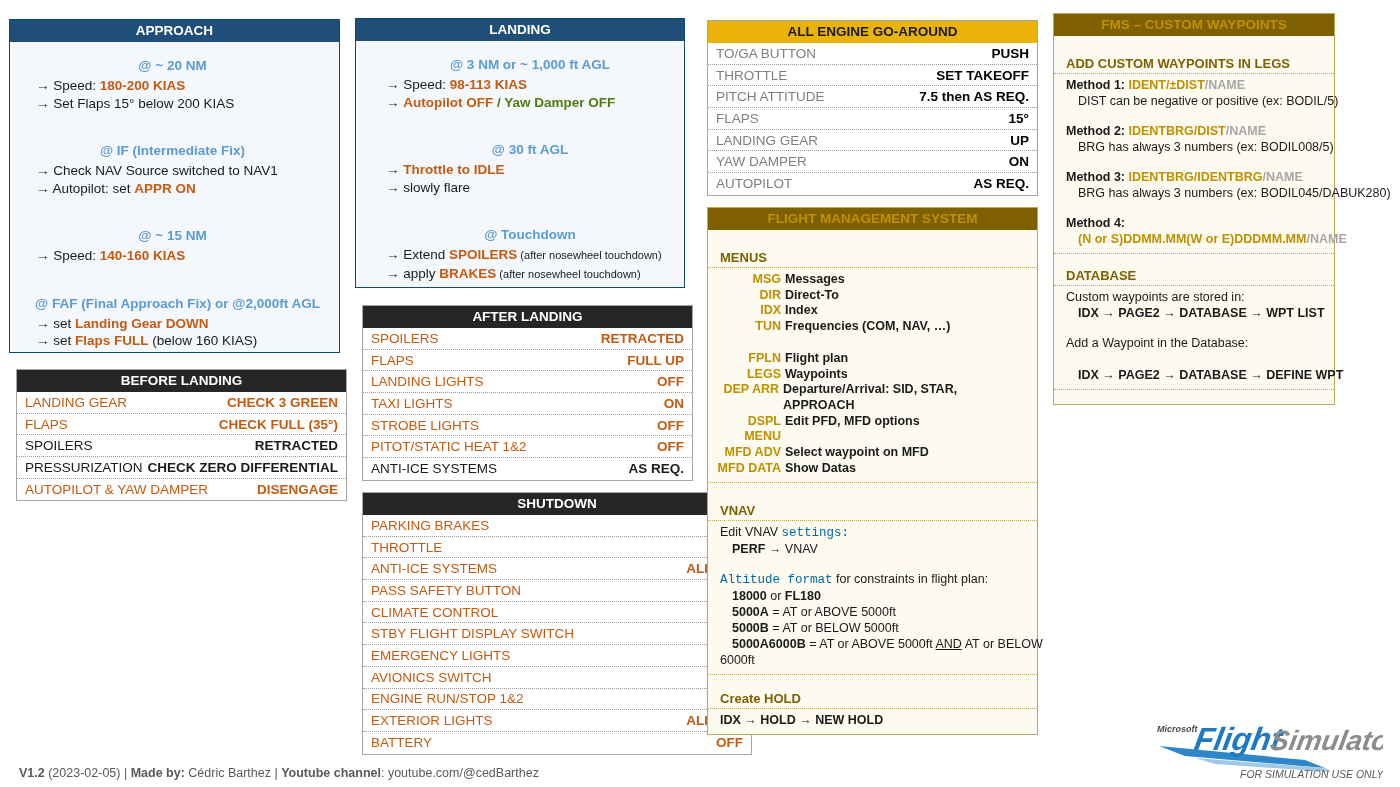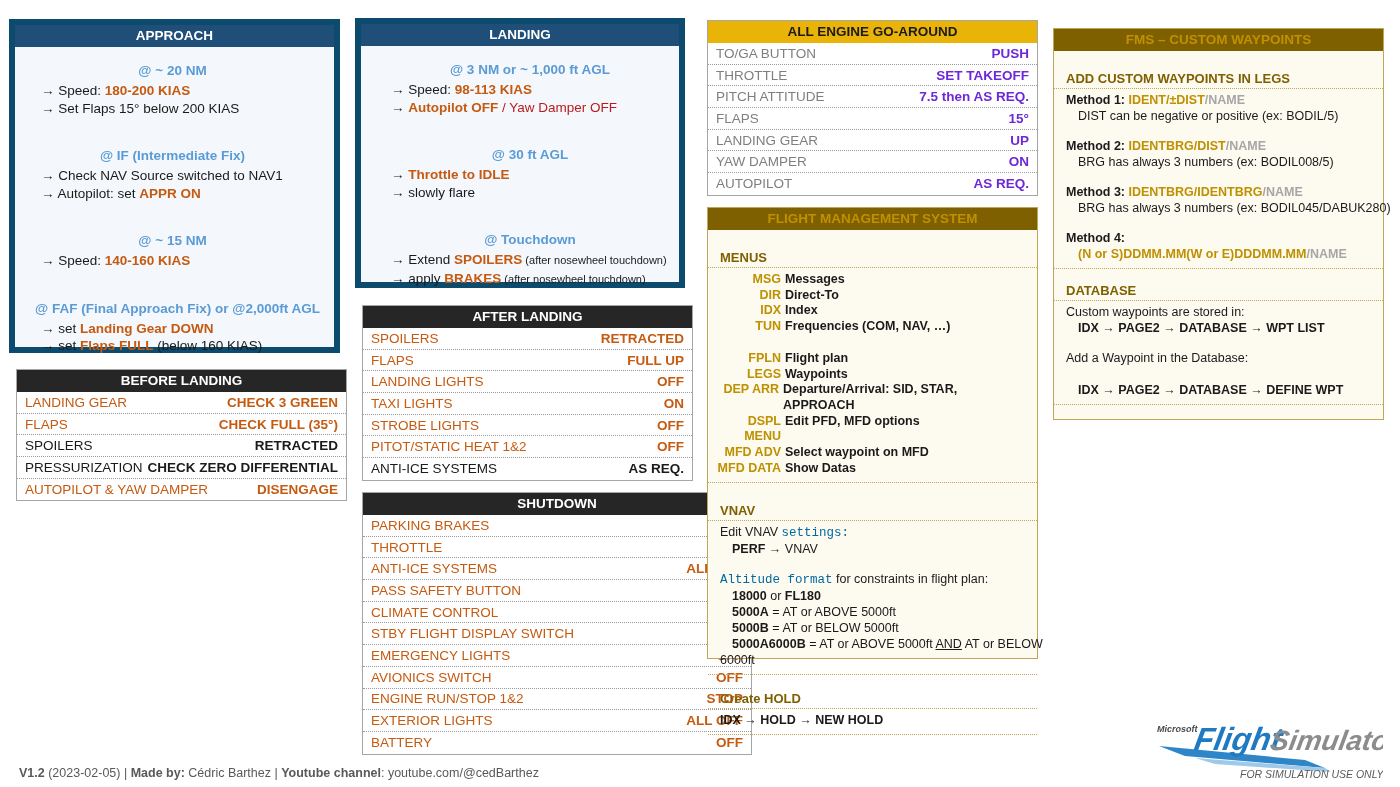--- a/index.html
+++ b/index.html
@@ -7,38 +7,38 @@
   body { position: relative; font-family: "Liberation Sans", sans-serif; font-size: 13px; color: #1a1a1a; }
 
   .panel { position: absolute; }
   .hdr { height: 22px; line-height: 22px; text-align: center; font-weight: bold; font-size: 13.5px; color: #fff; }
   .hdr.blue { background: #1f4e79; }
   .hdr.black { background: #262626; }
   .hdr.gray { background: #eab308; color: #1a1a1a; }
   .hdr.gold { background: #7f6000; }
 
   
-  .proc { border: 6px solid #0c4a6e; background: #f4f8fc; }
+  .proc { border: 1px solid #0c4a6e; background: #f4f8fc; }
   .proc .body { padding: 8px 30px 10px 26px; }
   .sec-title { text-align: center; color: #5b9bd5; font-weight: bold; font-size: 13.5px; margin-top: 8px; margin-bottom: 4px; }
   .line { font-size: 13.5px; line-height: 17.5px; white-space: nowrap; }
   .hl { color: #c55a11; font-weight: bold; }
-  .bk { font-weight: normal; color: #b91c1c; }
+  .bk { font-weight: bold; color: #4d7c0f; }
   .small { font-size: 11px; }
   .gap { height: 23px; }
 
   
   .chk { border: 1px solid #a6a6a6; background: #fff; }
   .row { display: flex; justify-content: space-between; align-items: center; height: 21.7px; padding: 0 8px; font-size: 13.5px; border-bottom: 1px dotted #9a9a9a; white-space: nowrap; }
   .row:last-child { border-bottom: none; }
   .row .v { font-weight: bold; }
   .row.or { color: #c55a11; }
   .row.dk { color: #1a1a1a; }
   .row.gr { color: #7f7f7f; }
-  .row.gr .v { color: #6d28d9; }
+  .row.gr .v { color: #000000; }
   sub.ref { font-size: 9px; vertical-align: -3px; }
 
   
   .fms { border: 1px solid #bfa75a; background: #fdfaf0; }
   .fms .body { padding: 6px 0 10px 0; }
   .fsec { font-weight: bold; color: #7f6000; font-size: 13px; padding: 0 12px 2px 12px; border-bottom: 1px dotted #bfa75a; }
   .fblock { padding: 3px 12px 6px 12px; border-bottom: 1px dotted #bfa75a; }
   .fl { font-size: 12.5px; line-height: 16px; white-space: nowrap; }
   .gold { color: #bf9000; font-weight: bold; }
   .goldn { color: #0369a1; font-family: Liberation Mono, monospace; }
@@ -223,21 +223,21 @@
   <div class="row gr">
       <span>YAW DAMPER</span>
       <span class="v">ON</span>
     </div>
   <div class="row gr">
       <span>AUTOPILOT</span>
       <span class="v">AS REQ.</span>
     </div>
 </div>
 
-<div class="panel fms" style="left:707px;top:207px;width:331px;height:452px;">
+<div class="panel fms" style="left:707px;top:207px;width:331px;height:528px;">
   <div class="hdr gold">FLIGHT MANAGEMENT SYSTEM</div>
   <div class="body" style="padding-top:20px;">
     <div class="fsec">MENUS</div>
     <div class="fblock" style="padding-left:0;padding-top:4px;">
       <div class="menu-row">
           <span class="k">MSG</span>
           <span class="d">Messages</span>
         </div>
       <div class="menu-row">
           <span class="k">DIR</span>
@@ -291,21 +291,21 @@
       <div class="fl">6000ft</div>
     </div>
     <div style="height:16px;"></div>
     <div class="fsec">Create HOLD</div>
     <div class="fblock" style="font-weight:bold;">
       <div class="fl">IDX → HOLD → NEW HOLD</div>
     </div>
   </div>
 </div>
 
-<div class="panel fms" style="left:1053px;top:28px;width:331px;height:392px;">
+<div class="panel fms" style="left:1053px;top:13px;width:282px;height:392px;">
   <div class="hdr gold">FMS – CUSTOM WAYPOINTS</div>
   <div class="body" style="padding-top:20px;">
     <div class="fsec">ADD CUSTOM WAYPOINTS IN LEGS</div>
     <div class="fblock">
       <div class="fl"><b>Method 1: </b><span class="gold">IDENT/±DIST</span><span class="grey">/NAME</span></div>
       <div class="fl ind">DIST can be negative or positive (ex: BODIL/5)</div>
       <div style="height:14px;"></div>
       <div class="fl"><b>Method 2: </b><span class="gold">IDENTBRG/DIST</span><span class="grey">/NAME</span></div>
       <div class="fl ind">BRG has always 3 numbers (ex: BODIL008/5)</div>
       <div style="height:14px;"></div>

